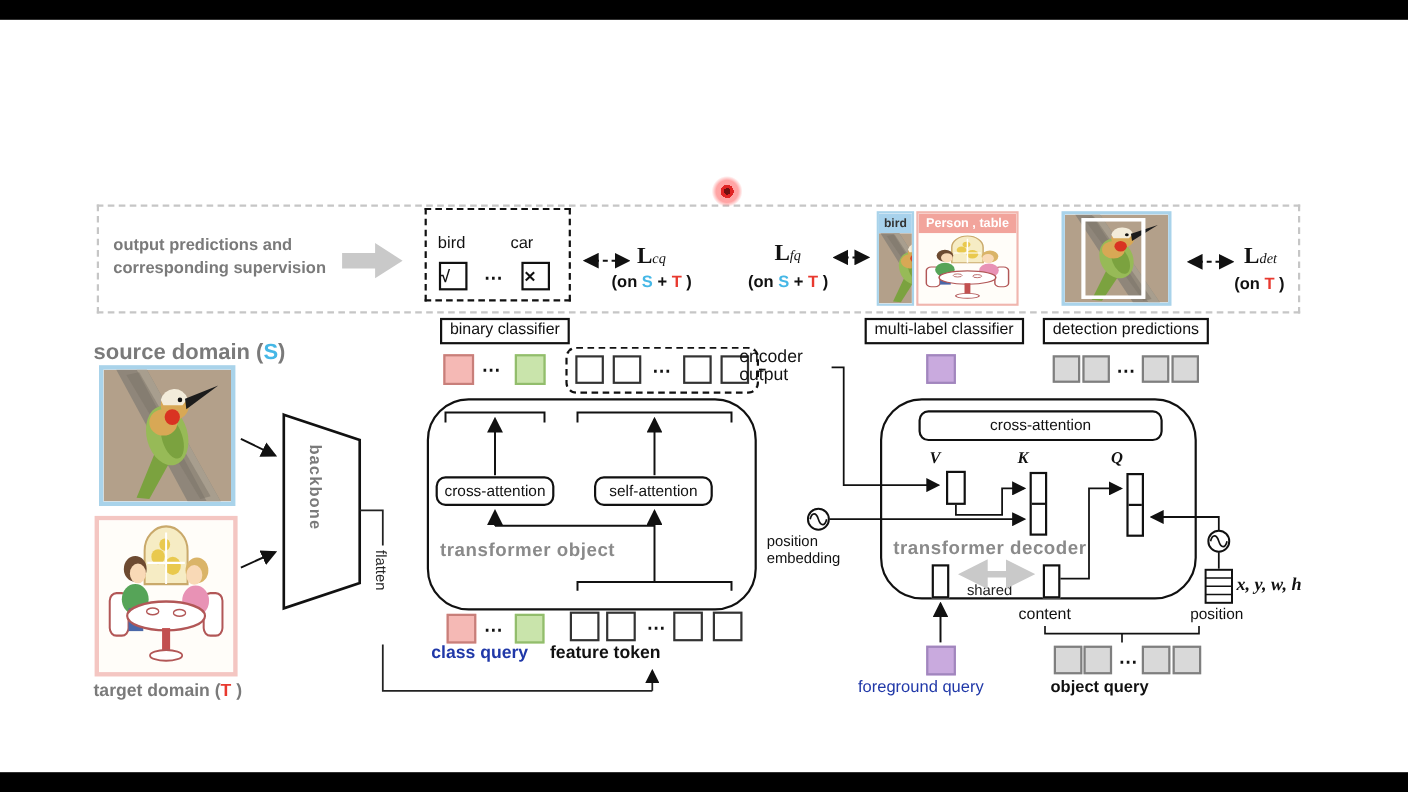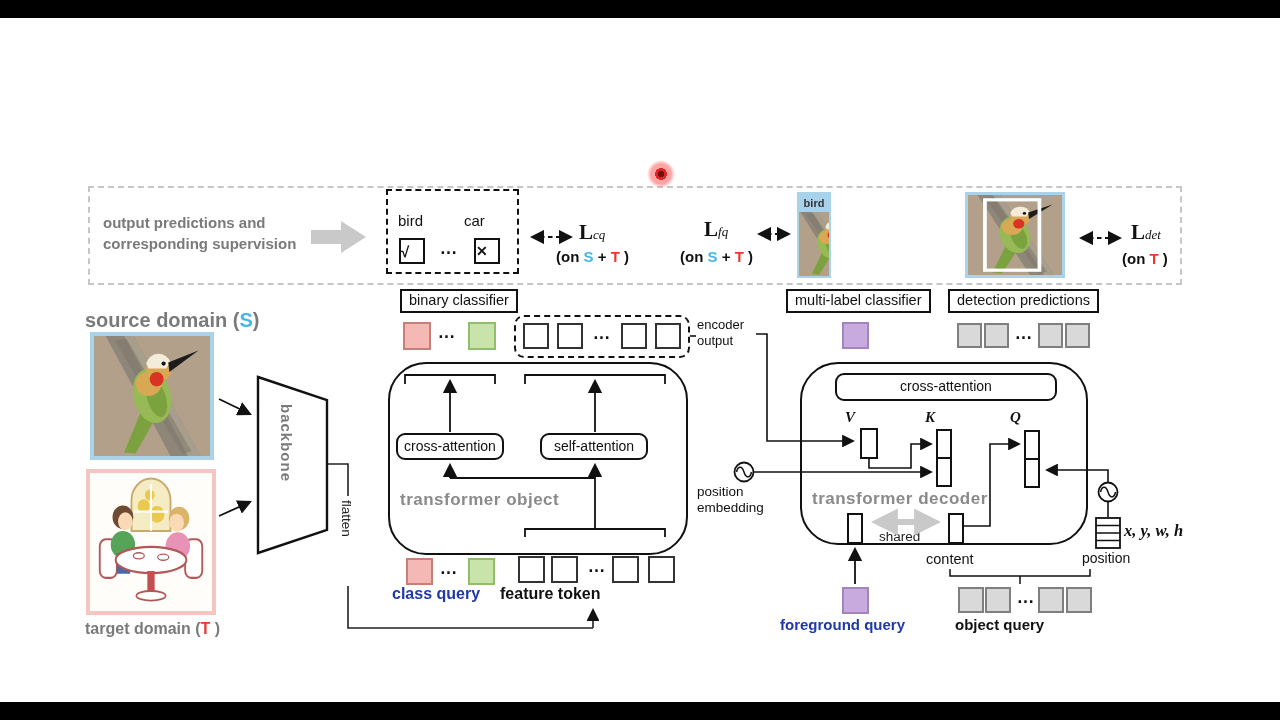--- a/index.html
+++ b/index.html
@@ -98,20 +98,26 @@
 
   <div class="abs" style="left:704px;top:217px"><span class="losssym">L</span><span class="losssub">fq</span></div>
   <div class="onln ctr" style="left:680px;top:248px;width:96px"><span>(on </span><span style="color:#45b7e6">S</span><span> + </span><span style="color:#e8392f">T</span><span> )</span></div>
 
   <div class="thumb" style="left:797px;top:192px;width:34px;height:86px;border:2px solid #a9d3ea">
     <span class="tag" style="background:#a8d2ec;color:#333;font-size:11px">bird</span>
     <svg class="art" style="height:64px" viewBox="8 0 42 100" preserveAspectRatio="none">
         <use href="#art-bird"></use>
       </svg>
   </div>
+  <div class="thumb" style="left:833px;top:192px;width:93px;height:86px;border:2px solid #f0b6ae">
+    <span class="tag" style="background:#f2a49c;color:#fff;font-size:11.5px">Person ,  table</span>
+    <svg class="art" style="height:64px" viewBox="0 0 100 100" preserveAspectRatio="none">
+        <use href="#art-cartoon"></use>
+      </svg>
+  </div>
   <div class="thumb" style="left:965px;top:192px;width:100px;height:86px;border:3px solid #a9d3ea">
     <svg class="art" style="height:80px" viewBox="0 0 100 100" preserveAspectRatio="none">
         <use href="#art-bird"></use>
         <rect x="18" y="6" width="58" height="88" fill="none" stroke="#fff" stroke-width="4"></rect>
       </svg>
   </div>
 
   <div class="abs" style="left:1131px;top:220px"><span class="losssym">L</span><span class="losssub">det</span></div>
   <div class="onln ctr" style="left:1122px;top:250px;width:66px"><span>(on </span><span style="color:#e8392f">T</span><span> )</span></div>
 
@@ -122,21 +128,21 @@
   <div class="sq" style="left:403px;top:322px;width:28px;height:28px;background:#f5b9b5;border-color:#c87f7a"></div>
   <div class="dots" style="left:438px;top:326px">⋯</div>
   <div class="sq" style="left:468px;top:322px;width:28px;height:28px;background:#c9e4ab;border-color:#92bd6c"></div>
 
   <div class="abs" style="left:514px;top:315px;width:176px;height:43px;border:2px dashed #111;border-radius:10px"></div>
   <div class="sq" style="left:523px;top:323px;width:26px;height:26px"></div>
   <div class="sq" style="left:557px;top:323px;width:26px;height:26px"></div>
   <div class="dots" style="left:593px;top:327px">⋯</div>
   <div class="sq" style="left:621px;top:323px;width:26px;height:26px"></div>
   <div class="sq" style="left:655px;top:323px;width:26px;height:26px"></div>
-  <div class="abs ctr" style="left:697px;top:317px;width:58px;font-size:13px;line-height:16px">
+  <div class="abs ctr" style="left:672px;top:317px;width:58px;font-size:16px;line-height:16px">
     <div>encoder</div>
     <div>output</div>
   </div>
 
   <div class="sq" style="left:842px;top:322px;width:27px;height:27px;background:#c9aade;border-color:#a186bd"></div>
 
   <div class="sq" style="left:957px;top:323px;width:25px;height:25px;background:#d9d9d9;border-color:#7f7f7f"></div>
   <div class="sq" style="left:984px;top:323px;width:25px;height:25px;background:#d9d9d9;border-color:#7f7f7f"></div>
   <div class="dots" style="left:1015px;top:327px">⋯</div>
   <div class="sq" style="left:1038px;top:323px;width:25px;height:25px;background:#d9d9d9;border-color:#7f7f7f"></div>
@@ -195,21 +201,21 @@
   <div class="abs" style="left:812px;top:489px;font-size:17px;font-weight:bold;color:#8a8a8a;letter-spacing:.5px">transformer decoder</div>
   <div class="vrect" style="left:847px;top:513px;width:16px;height:31px"></div>
   <div class="abs" style="left:879px;top:529px;font-size:13.5px;color:#222">shared</div>
   <div class="vrect" style="left:948px;top:513px;width:16px;height:31px"></div>
 
   <div class="abs mathit" style="left:1124px;top:521px;font-size:16.5px">x, y, w, h</div>
   <div class="abs ctr" style="left:1082px;top:550px;width:62px;font-size:14px">position</div>
   <div class="abs ctr" style="left:926px;top:551px;width:70px;font-size:14.5px">content</div>
 
   <div class="sq" style="left:842px;top:587px;width:27px;height:27px;background:#c9aade;border-color:#a186bd"></div>
-  <div class="abs ctr" style="left:780px;top:616px;width:150px;font-size:15px;font-weight:bold;color:#2038a8">foreground query</div>
+  <div class="abs ctr" style="left:780px;top:616px;width:150px;font-size:15px;font-weight:normal;color:#2038a8">foreground query</div>
 
   <div class="sq" style="left:958px;top:587px;width:26px;height:26px;background:#d9d9d9;border-color:#7f7f7f"></div>
   <div class="sq" style="left:985px;top:587px;width:26px;height:26px;background:#d9d9d9;border-color:#7f7f7f"></div>
   <div class="dots" style="left:1017px;top:591px">⋯</div>
   <div class="sq" style="left:1038px;top:587px;width:26px;height:26px;background:#d9d9d9;border-color:#7f7f7f"></div>
   <div class="sq" style="left:1066px;top:587px;width:26px;height:26px;background:#d9d9d9;border-color:#7f7f7f"></div>
   <div class="abs ctr" style="left:955px;top:616px;width:140px;font-size:15px;font-weight:bold">object query</div>
 
   <svg id="overlay" width="1280" height="720">
     <defs>

